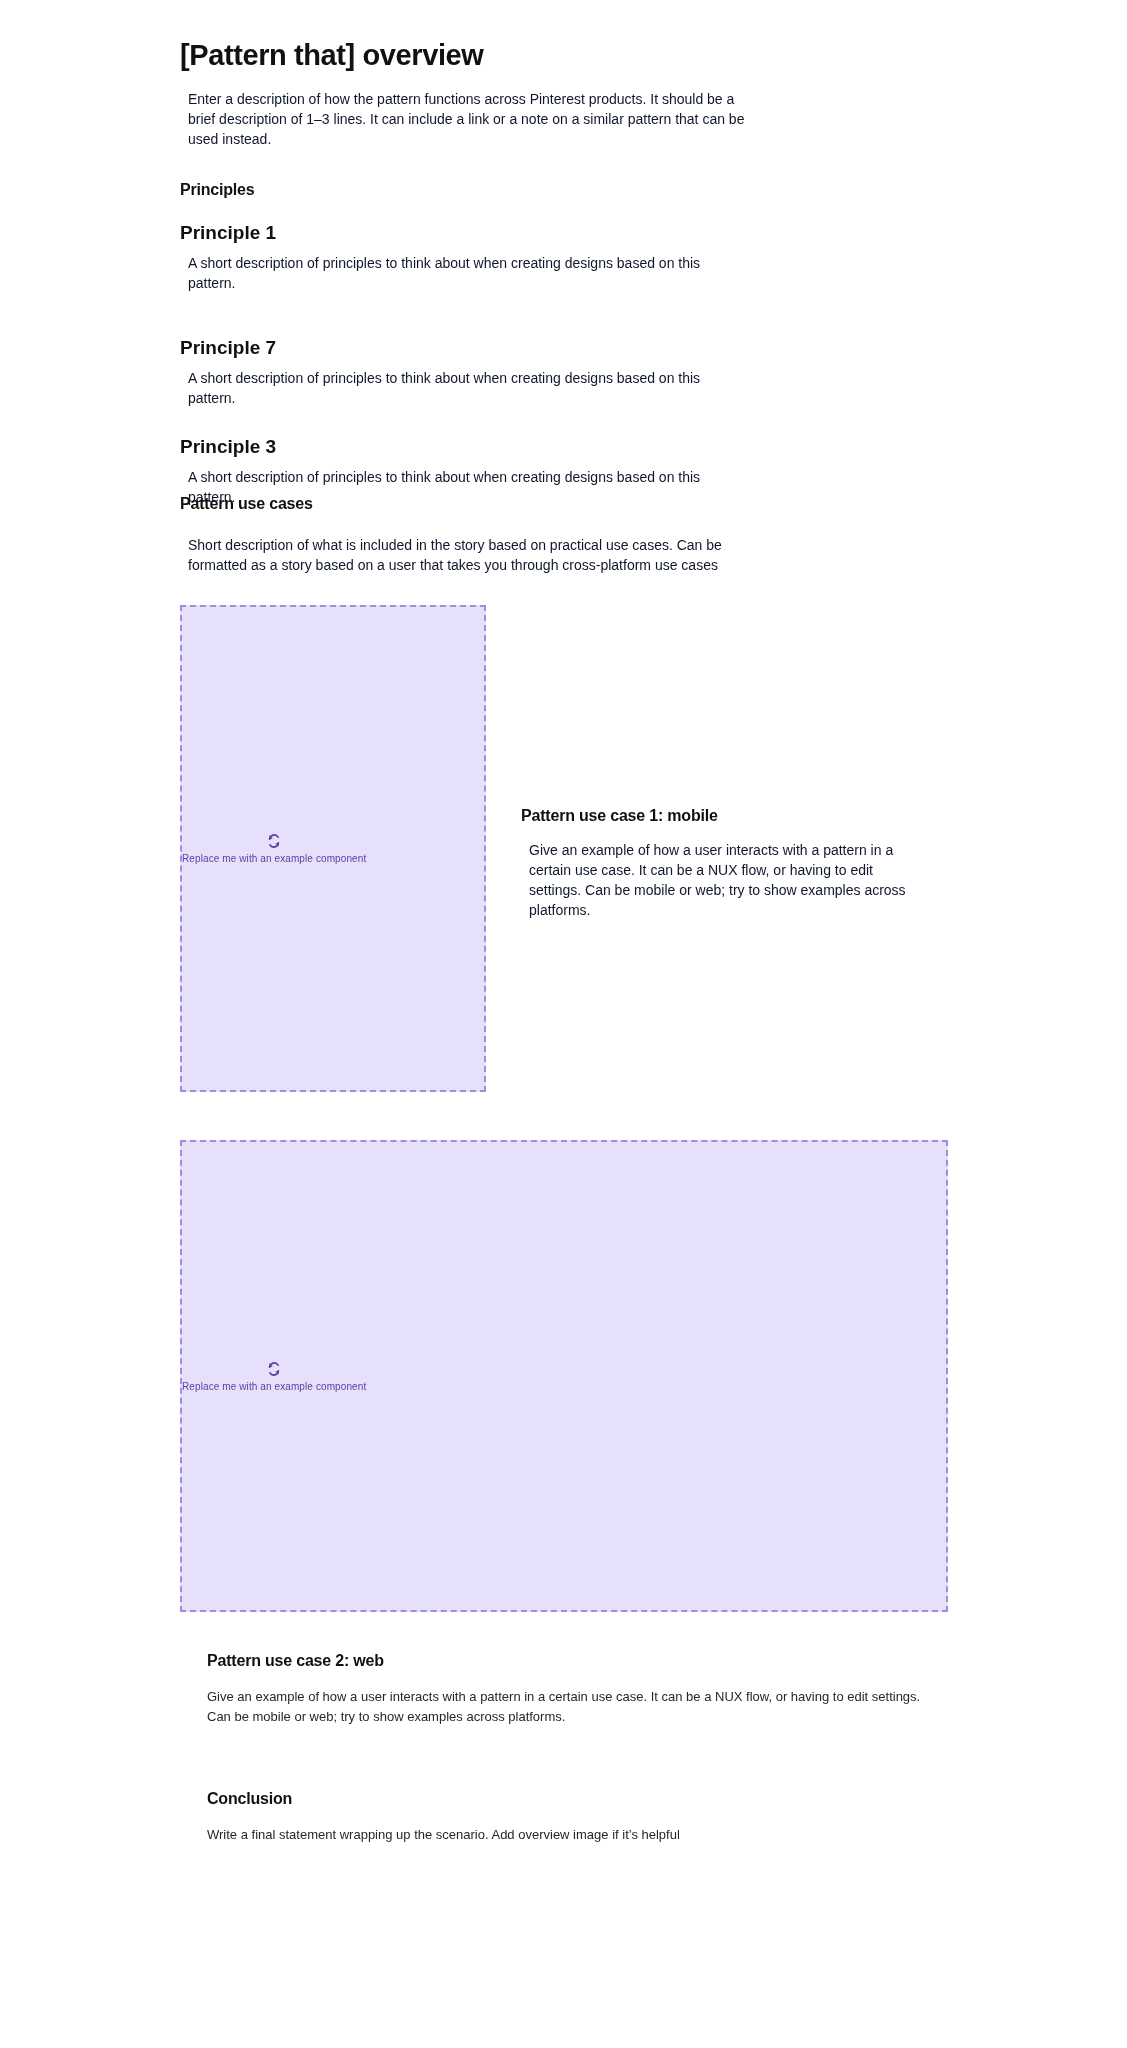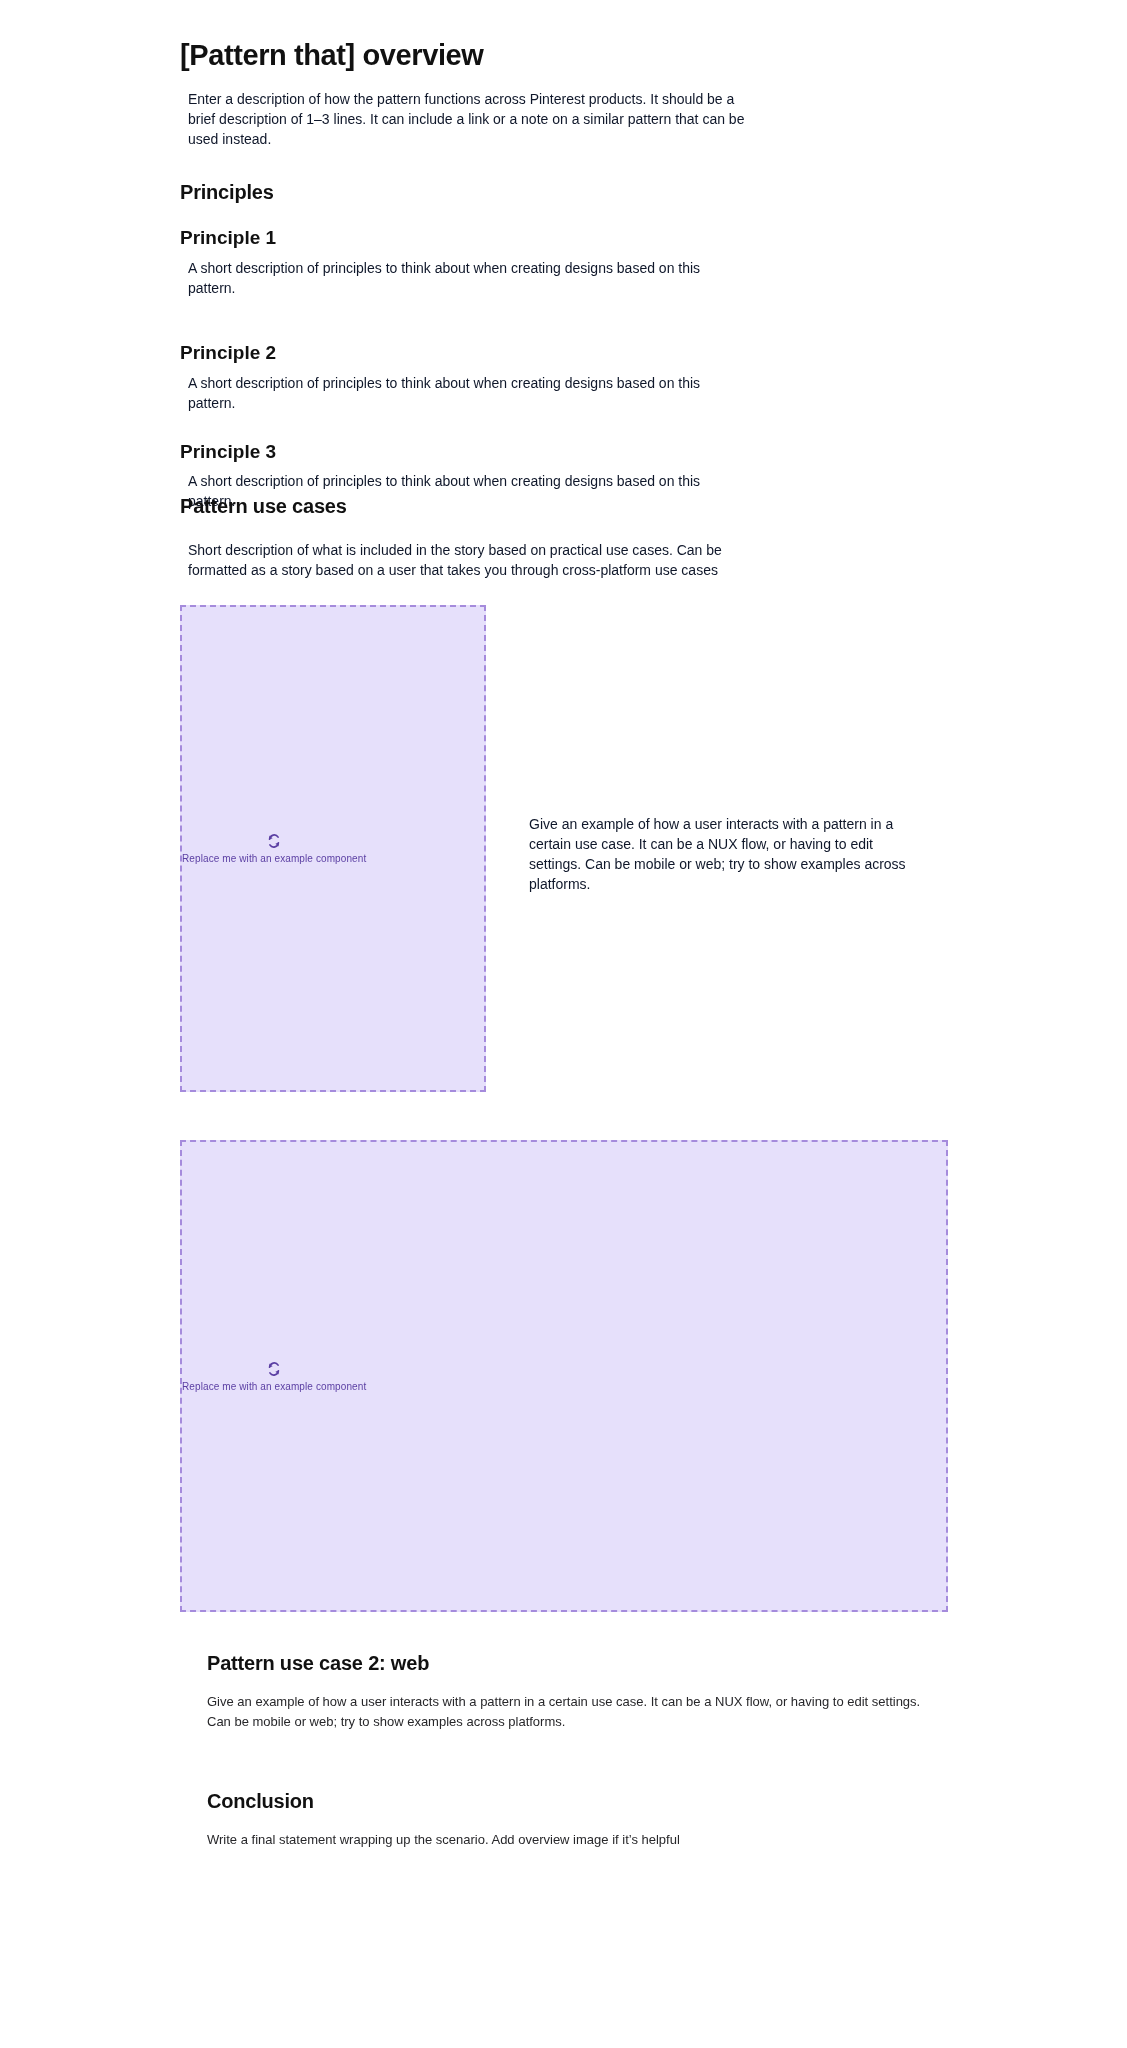--- a/index.html
+++ b/index.html
@@ -27,21 +27,21 @@
   
   .h1 {
     font-size: 29px;
     font-weight: bold;
     letter-spacing: -0.4px;
     color: #111111;
     line-height: 1.2;
     margin: 0;
   }
   .h2 {
-    font-size: 20px;
+    font-size: 16px;
     font-weight: bold;
     letter-spacing: -0.2px;
     color: #111111;
     line-height: 1.2;
     margin: 0;
   }
   .h3 {
     font-size: 19px;
     font-weight: bold;
     color: #111111;
@@ -157,21 +157,21 @@
 
   <section class="sec-principles">
     <h2 class="h2">Principles</h2>
 
     <div class="principle">
       <h3 class="h3">Principle 1</h3>
       <p class="body">A short description of principles to think about when creating designs based on this pattern.</p>
     </div>
 
     <div class="principle gap-lg">
-      <h3 class="h3">Principle 2</h3>
+      <h3 class="h3">Principle 7</h3>
       <p class="body">A short description of principles to think about when creating designs based on this pattern.</p>
     </div>
 
     <div class="principle gap-sm">
       <h3 class="h3">Principle 3</h3>
       <p class="body">A short description of principles to think about when creating designs based on this pattern.</p>
     </div>
   </section>
 
   <section class="sec-usecases">
@@ -187,20 +187,21 @@
           <path d="M12.4 9.8 A4.6 4.6 0 0 1 3.9 11.9" fill="none" stroke="#5b3fa3" stroke-width="1.7" stroke-linecap="round"></path>
           <path d="M3.4 2.6 L3.5 6.5 L6.6 5.3 Z" fill="#5b3fa3"></path>
           <path d="M12.6 13.4 L12.5 9.5 L9.4 10.7 Z" fill="#5b3fa3"></path>
         </svg>
       </span>
       <span class="placeholder-label">Replace me with an example component</span>
     </div>
   </div>
 
   <section class="sec-uc1">
+    <h2 class="h2">Pattern use case 1: mobile</h2>
     <p class="body">Give an example of how a user interacts with a pattern in a certain use case. It can be a NUX flow, or having to edit settings. Can be mobile or web; try to show examples across platforms.</p>
   </section>
 
   <div class="placeholder" id="box-web">
     <div class="placeholder-inner">
       <span class="swap-icon">
         <svg viewBox="0 0 16 16" width="16" height="16" aria-hidden="true">
           <path d="M3.6 6.2 A4.6 4.6 0 0 1 12.1 4.1" fill="none" stroke="#5b3fa3" stroke-width="1.7" stroke-linecap="round"></path>
           <path d="M12.4 9.8 A4.6 4.6 0 0 1 3.9 11.9" fill="none" stroke="#5b3fa3" stroke-width="1.7" stroke-linecap="round"></path>
           <path d="M3.4 2.6 L3.5 6.5 L6.6 5.3 Z" fill="#5b3fa3"></path>

